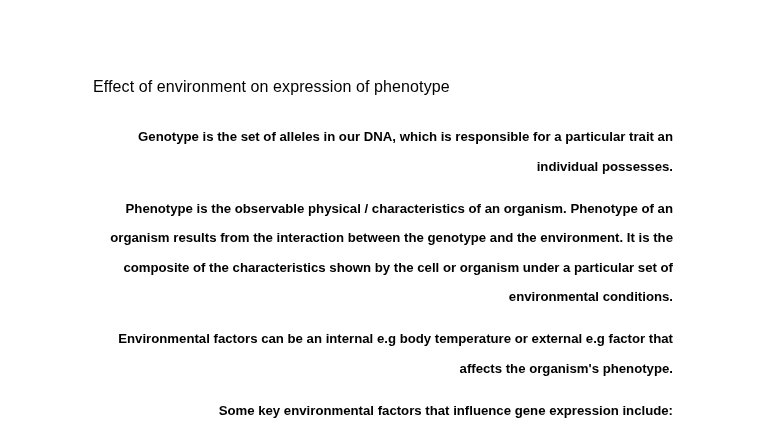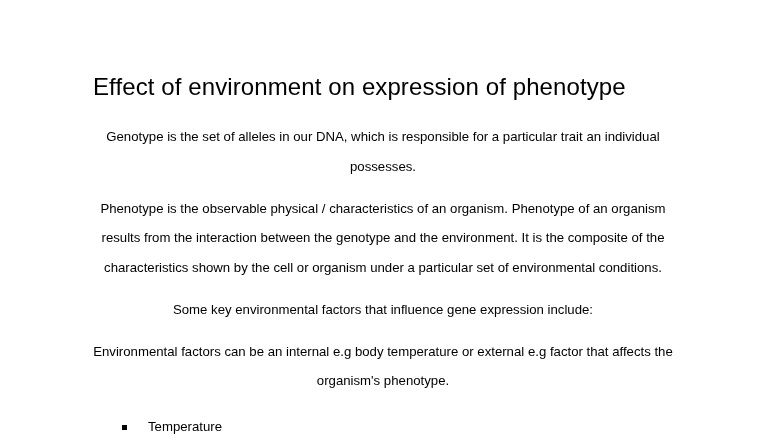--- a/index.html
+++ b/index.html
@@ -26,36 +26,36 @@
   }
 
   .doc-body {
     position: absolute;
     left: 93px;
     top: 72px;
     width: 580px;
   }
 
   .doc-title {
-    font-size: 24px;
+    font-size: 16px;
     font-weight: 400;
     line-height: 30px;
     letter-spacing: 0.1px;
     margin: 0 0 20px 0;
     color: #000000;
     white-space: nowrap;
   }
 
   .doc-para {
     font-size: 13.2px;
-    font-weight: 400;
+    font-weight: 700;
     line-height: 29.5px;
     margin: 0 0 12.5px 0;
     color: #000000;
-    text-align: center;
+    text-align: right;
   }
 
   .doc-list {
     list-style: none;
     margin: 16px 0 12px 0;
     padding: 0;
   }
 
   .doc-list-item {
     position: relative;
@@ -79,23 +79,23 @@
 
 <div class="page">
   <div class="doc-body">
 
     <h1 class="doc-title">Effect of environment on expression of phenotype</h1>
 
     <p class="doc-para">Genotype is the set of alleles in our DNA, which is responsible for a particular trait an individual possesses.</p>
 
     <p class="doc-para">Phenotype is the observable physical / characteristics of an organism. Phenotype of an organism results from the interaction between the genotype and the environment. It is the composite of the characteristics shown by the cell or organism under a particular set of environmental conditions.</p>
 
+    <p class="doc-para">Environmental factors can be an internal e.g body temperature or external e.g factor that affects the organism's phenotype.</p>
+
     <p class="doc-para">Some key environmental factors that influence gene expression include:</p>
-
-    <p class="doc-para">Environmental factors can be an internal e.g body temperature or external e.g factor that affects the organism's phenotype.</p>
 
     <ul class="doc-list">
       <li class="doc-list-item">
         <span class="bullet"></span>
         <span>Temperature</span>
       </li>
     </ul>
 
   </div>
 </div>

